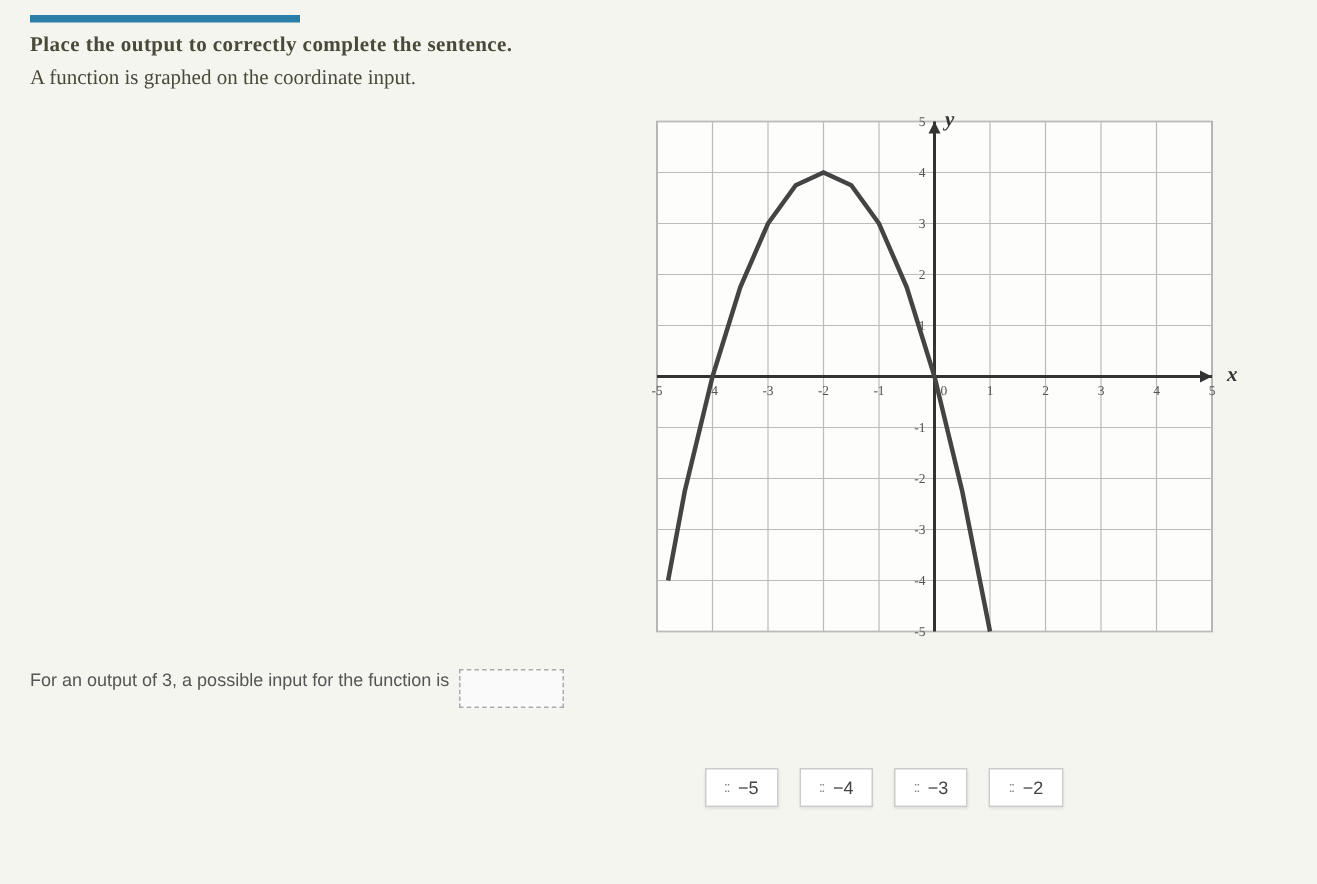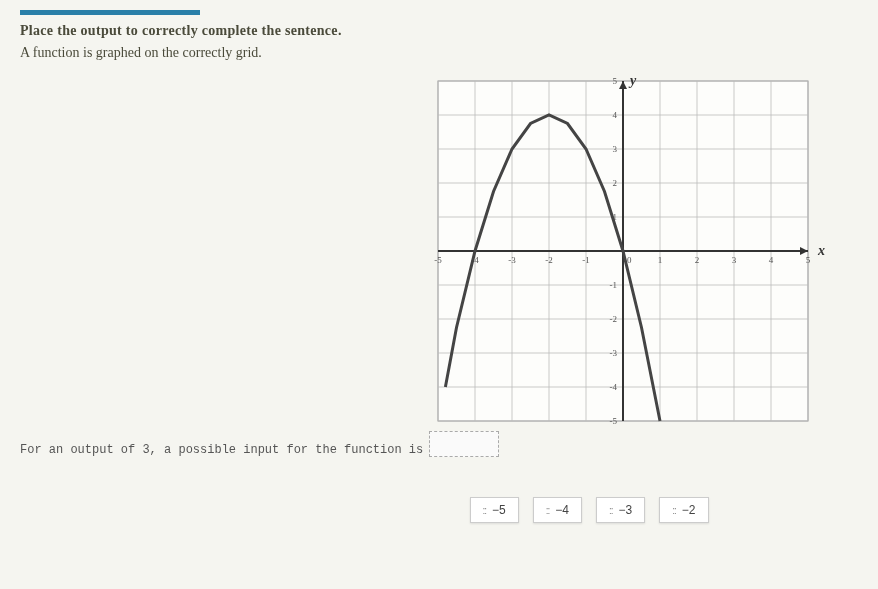--- a/index.html
+++ b/index.html
@@ -35,23 +35,24 @@
       width: 100%;
     }
     .left-spacer { flex: 1; }
     .graph-area {
       width: 420px;
       height: 360px;
       position: relative;
       margin-right: 20px;
     }
     .question-row {
+      margin-top: 15px;
       display: flex;
-      align-items: flex-end;
-      font-family: Liberation Mono, monospace;
+      align-items: flex-start;
+      font-family: Liberation Sans, sans-serif;
       font-size: 12px;
       color: #555;
     }
     .drop-zone {
       display: inline-block;
       width: 70px;
       height: 26px;
       border: 1px dashed #aaa;
       margin-left: 6px;
       background: #fafafa;
@@ -90,21 +91,21 @@
       font-size: 14px;
       color: #333;
     }
   </style>
 </head>
 <body>
 
 <div class="top-bar"></div>
 
 <div class="instruction">Place the output to correctly complete the sentence.</div>
-<div class="sub-instruction">A function is graphed on the correctly grid.</div>
+<div class="sub-instruction">A function is graphed on the coordinate input.</div>
 
 <div class="main-area">
   <div class="left-spacer"></div>
   <div class="graph-area">
     <svg width="420" height="360" viewBox="0 0 420 360">
       <rect x="20" y="10" width="370" height="340" fill="#fdfdfb" stroke="#999" stroke-width="1"></rect>
       <g id="grid">
           <line x1="20" x2="20" y1="10" y2="350" stroke="#bbb" stroke-width="0.8"></line>
           <line x1="57" x2="57" y1="10" y2="350" stroke="#bbb" stroke-width="0.8"></line>
           <line x1="94" x2="94" y1="10" y2="350" stroke="#bbb" stroke-width="0.8"></line>

